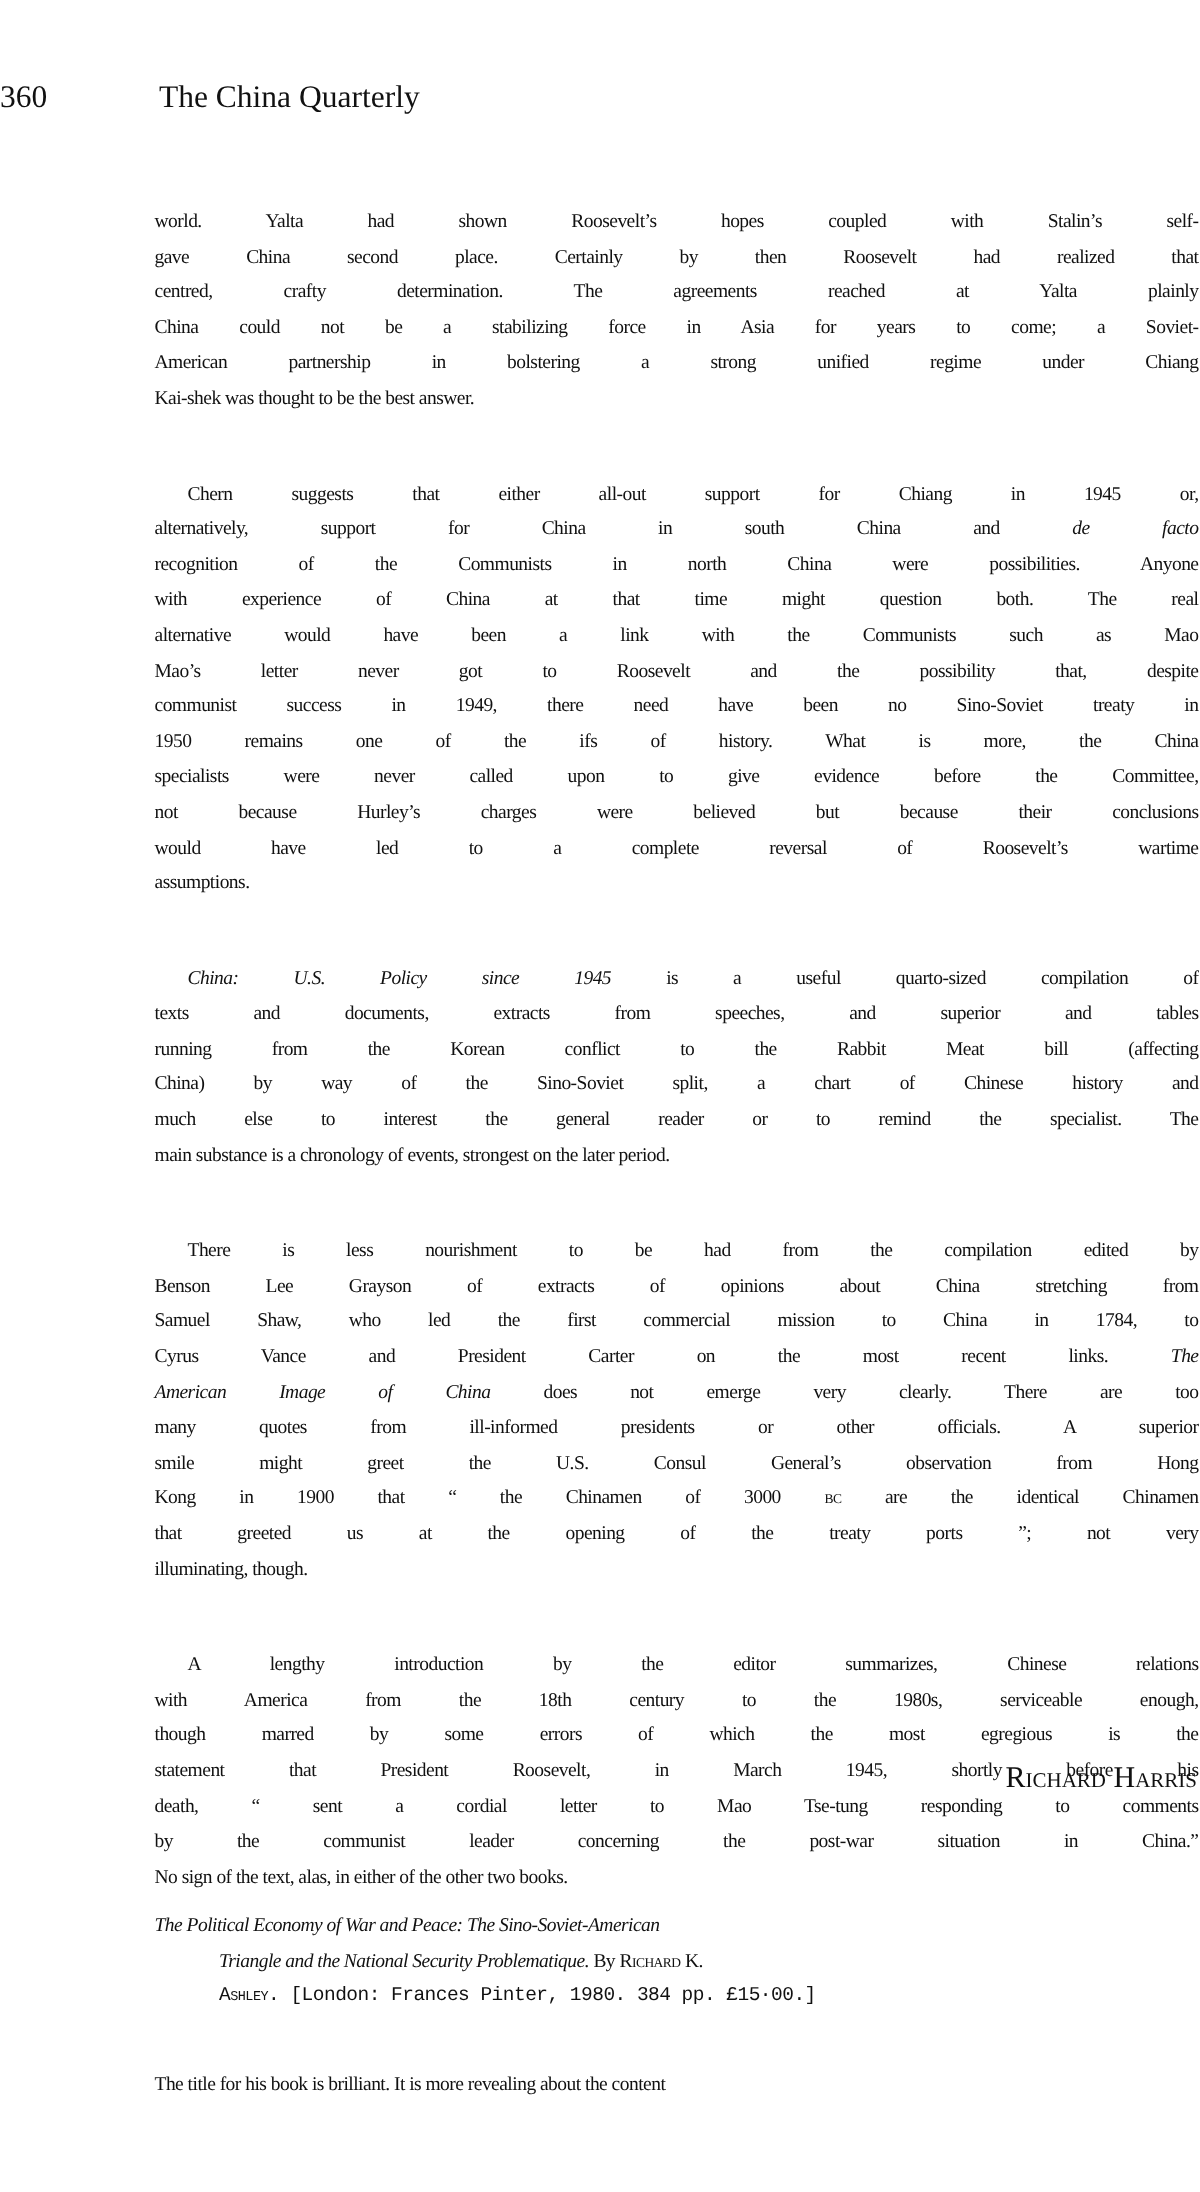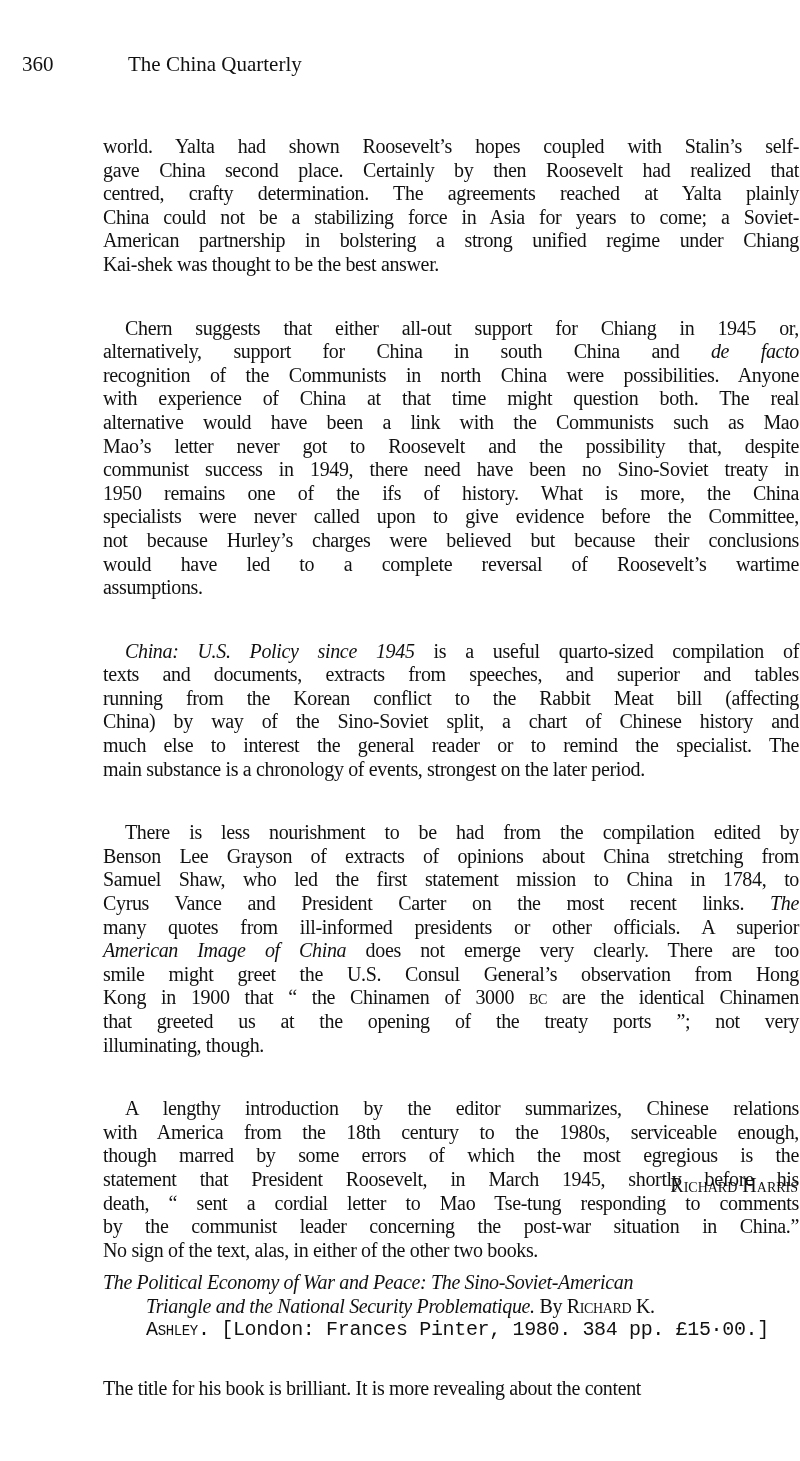--- a/index.html
+++ b/index.html
@@ -1,22 +1,22 @@
 <!DOCTYPE html>
 <html><head>
 <meta charset="utf-8">
 <style>
   html, body { margin: 0; padding: 0; background: #ffffff; }
   body { width: 800px; height: 1461px; position: relative; overflow: hidden;
          font-family: "Liberation Serif", "DejaVu Serif", serif; color: #111; }
-  .running-head { position: absolute; top: 52px; left: 0; height: 26px; width: 704px; font-size: 21px; margin-left: 22px; }
+  .running-head { position: absolute; top: 52px; left: 0; height: 26px; width: 704px; font-size: 21px; }
   .page-num { position: absolute; left: 0; top: 0; }
   .journal-title { position: absolute; left: 106px; top: 0; }
   .block { position: absolute; left: 103px; width: 696px; }
-  .line { display: block; height: 23.6px; line-height: 23.6px; font-size: 20px;
+  .line { display: block; height: 23.6px; line-height: 23.6px; font-size: 13px;
           white-space: nowrap; text-align: justify; text-align-last: justify; letter-spacing: -0.35px; }
   .line.last { text-align-last: left; }
   .line.indent { padding-left: 22px; margin-top: 40px; }
   .line.hang { padding-left: 43px; }
   em { font-style: italic; }
   .sc { font-variant: small-caps; }
   .signature { position: absolute; top: 1174px; right: 2px; font-size: 20px; font-variant: small-caps; margin-left: 24px; }
 </style>
 </head>
 <body>
@@ -46,24 +46,24 @@
     <span class="line">would have led to a complete reversal of Roosevelt’s wartime</span>
     <span class="line last">assumptions.</span>
     <span class="line indent"><span></span><em>China: U.S. Policy since 1945</em><span> is a useful quarto-sized compilation of</span></span>
     <span class="line">texts and documents, extracts from speeches, and superior and tables</span>
     <span class="line">running from the Korean conflict to the Rabbit Meat bill (affecting</span>
     <span class="line">China) by way of the Sino-Soviet split, a chart of Chinese history and</span>
     <span class="line">much else to interest the general reader or to remind the specialist. The</span>
     <span class="line last">main substance is a chronology of events, strongest on the later period.</span>
     <span class="line indent">There is less nourishment to be had from the compilation edited by</span>
     <span class="line">Benson Lee Grayson of extracts of opinions about China stretching from</span>
-    <span class="line">Samuel Shaw, who led the first statement mission to China in 1784, to</span>
+    <span class="line">Samuel Shaw, who led the first commercial mission to China in 1784, to</span>
     <span class="line"><span>Cyrus Vance and President Carter on the most recent links. </span><em>The</em><span></span></span>
+    <span class="line"><span></span><em>American Image of China</em><span> does not emerge very clearly. There are too</span></span>
     <span class="line">many quotes from ill-informed presidents or other officials. A superior</span>
-    <span class="line"><span></span><em>American Image of China</em><span> does not emerge very clearly. There are too</span></span>
     <span class="line">smile might greet the U.S. Consul General’s observation from Hong</span>
     <span class="line"><span>Kong in 1900 that “ the Chinamen of 3000 </span><span class="sc">bc</span><span> are the identical Chinamen</span></span>
     <span class="line">that greeted us at the opening of the treaty ports ”; not very</span>
     <span class="line last">illuminating, though.</span>
     <span class="line indent">A lengthy introduction by the editor summarizes, Chinese relations</span>
     <span class="line">with America from the 18th century to the 1980s, serviceable enough,</span>
     <span class="line">though marred by some errors of which the most egregious is the</span>
     <span class="line">statement that President Roosevelt, in March 1945, shortly before his</span>
     <span class="line">death, “ sent a cordial letter to Mao Tse-tung responding to comments</span>
     <span class="line">by the communist leader concerning the post-war situation in China.”</span>

